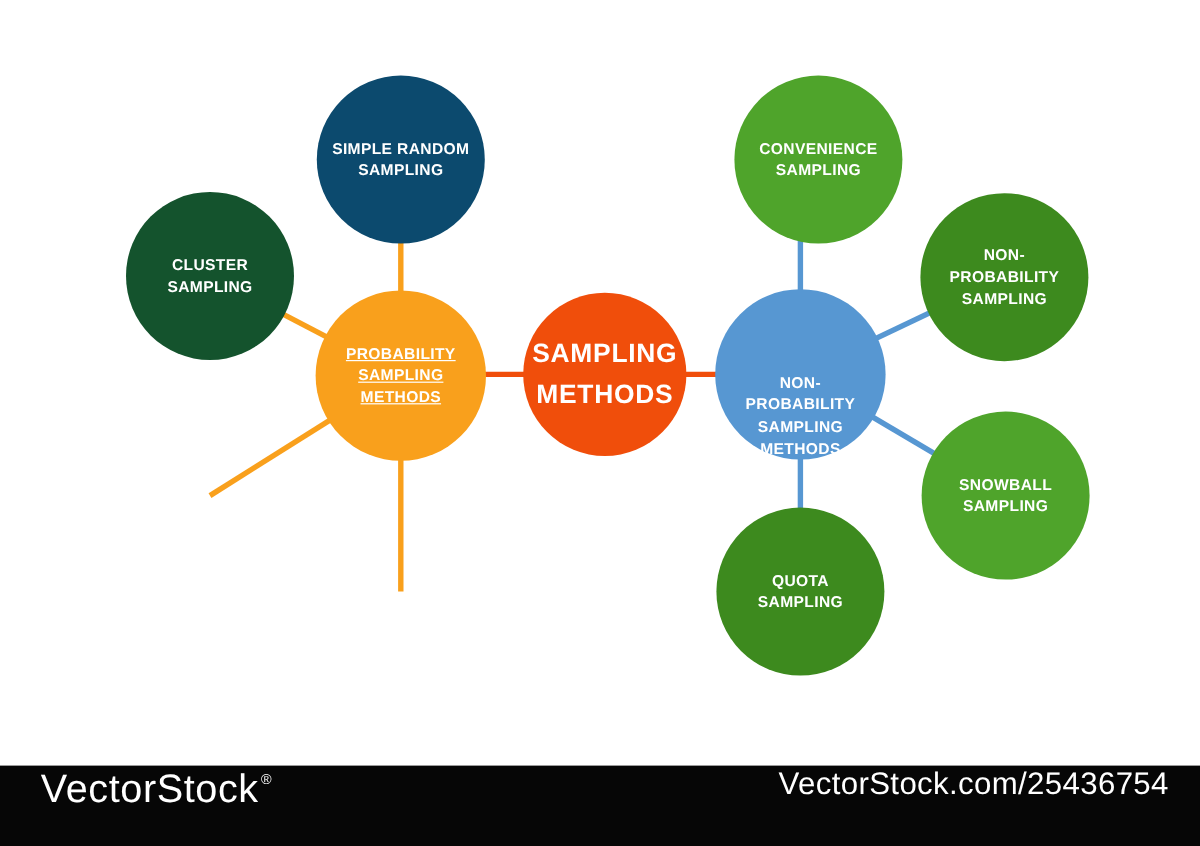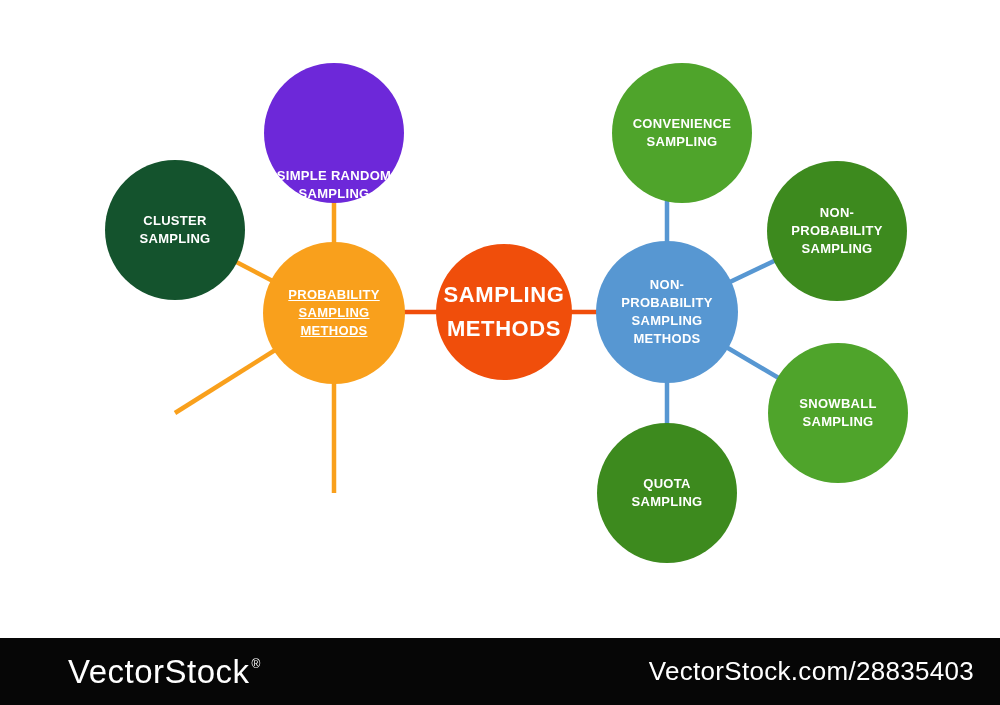--- a/index.html
+++ b/index.html
@@ -42,40 +42,39 @@
   }
   .node.center-node .node-label {
     max-width: 128px;
     font-size: 22px;
     line-height: 1.55;
     letter-spacing: 0.6px;
   }
   
   .n-center        { left: 436px; top: 244px; width: 136px; height: 136px; }
   .n-prob-hub      { left: 263px; top: 242px; width: 142px; height: 142px; }
-  .n-nonprob-hub   { left: 596px; top: 241px; width: 142px; height: 142px; }
+  .n-nonprob-hub   { left: 596px; top: 241px; width: 142px; height: 142px; align-items: flex-end; }
   .n-simple-random { left: 264px; top:  63px; width: 140px; height: 140px; }
   .n-cluster       { left: 105px; top: 160px; width: 140px; height: 140px; }
   .n-systematic    { left: 105px; top: 343px; width: 140px; height: 140px; }
   .n-stratified    { left: 264px; top: 423px; width: 140px; height: 140px; }
   .n-convenience   { left: 612px; top:  63px; width: 140px; height: 140px; }
   .n-nonprob-sat   { left: 767px; top: 161px; width: 140px; height: 140px; }
   .n-snowball      { left: 768px; top: 343px; width: 140px; height: 140px; }
   .n-quota         { left: 597px; top: 423px; width: 140px; height: 140px; }
 
   #footer {
     position: absolute;
     left: 0; top: 638px;
     width: 1000px;
     height: 67px;
     box-sizing: border-box;
     display: flex;
-    align-items: center;
     justify-content: space-between;
-    padding: 0 26px 0 68px;
+    padding: 0 26px 0 34px;
     color: #ffffff;
   }
   #footer .brand {
     font-size: 33px;
     font-weight: normal;
     letter-spacing: 0.5px;
   }
   #footer .brand sup {
     font-size: 12px;
     margin-left: 2px;
@@ -111,21 +110,21 @@
     </div>
 
     <div class="node n-prob-hub" style="background-color: rgb(249, 160, 28); text-decoration: underline;">
       <span class="node-label">PROBABILITY SAMPLING METHODS</span>
     </div>
 
     <div class="node n-nonprob-hub" style="background-color: rgb(87, 151, 210);">
       <span class="node-label">NON-PROBABILITY SAMPLING METHODS</span>
     </div>
 
-    <div class="node n-simple-random" style="background-color: #6d28d9; align-items: flex-end;">
+    <div class="node n-simple-random" style="background-color: #0c4a6e;">
       <span class="node-label">SIMPLE RANDOM SAMPLING</span>
     </div>
 
     <div class="node n-cluster" style="background-color: #14532d;">
       <span class="node-label">CLUSTER SAMPLING</span>
     </div>
 
 
 
     <div class="node n-convenience" style="background-color: rgb(79, 164, 43);">
@@ -143,16 +142,16 @@
     <div class="node n-quota" style="background-color: rgb(61, 138, 30);">
       <span class="node-label">QUOTA SAMPLING</span>
     </div>
 
   </div>
 
   <div id="footer" style="background-color: rgb(6, 6, 6);">
     <div class="brand">
       <span>VectorStock</span><sup>®</sup>
     </div>
-    <div class="attribution">VectorStock.com/28835403</div>
+    <div class="attribution">VectorStock.com/25436754</div>
   </div>
 
 </div>
 
 </body></html>

